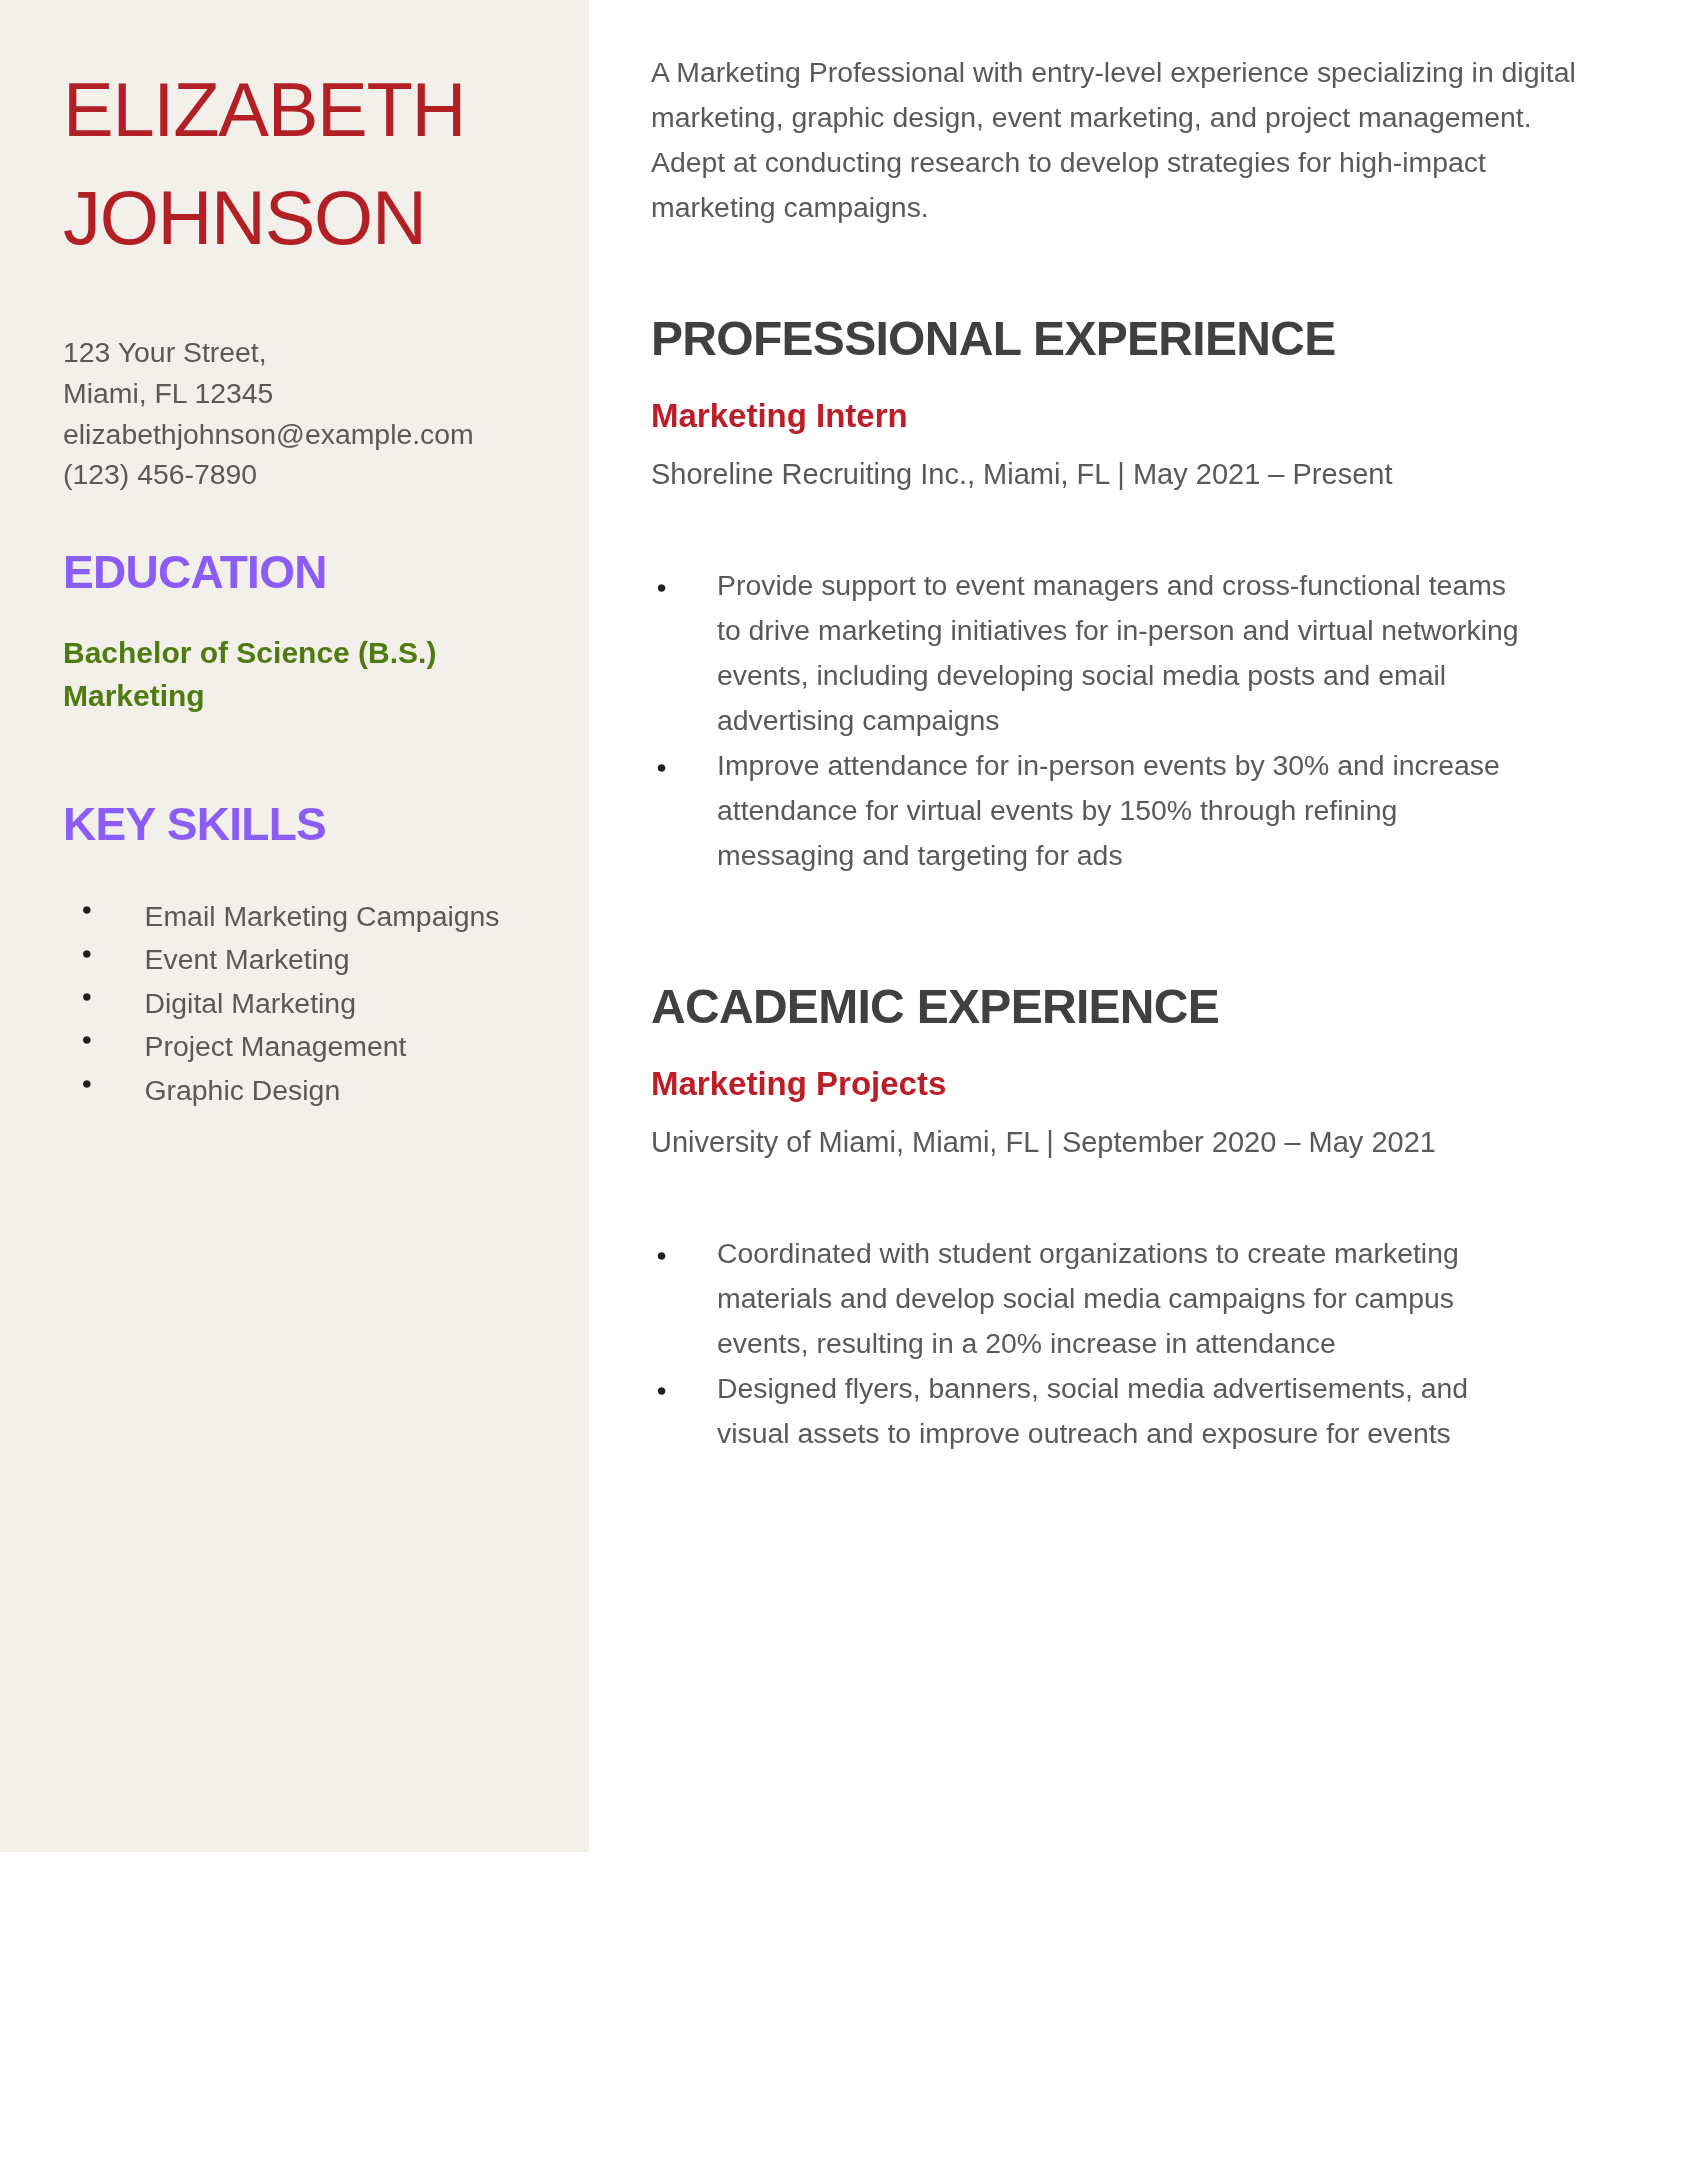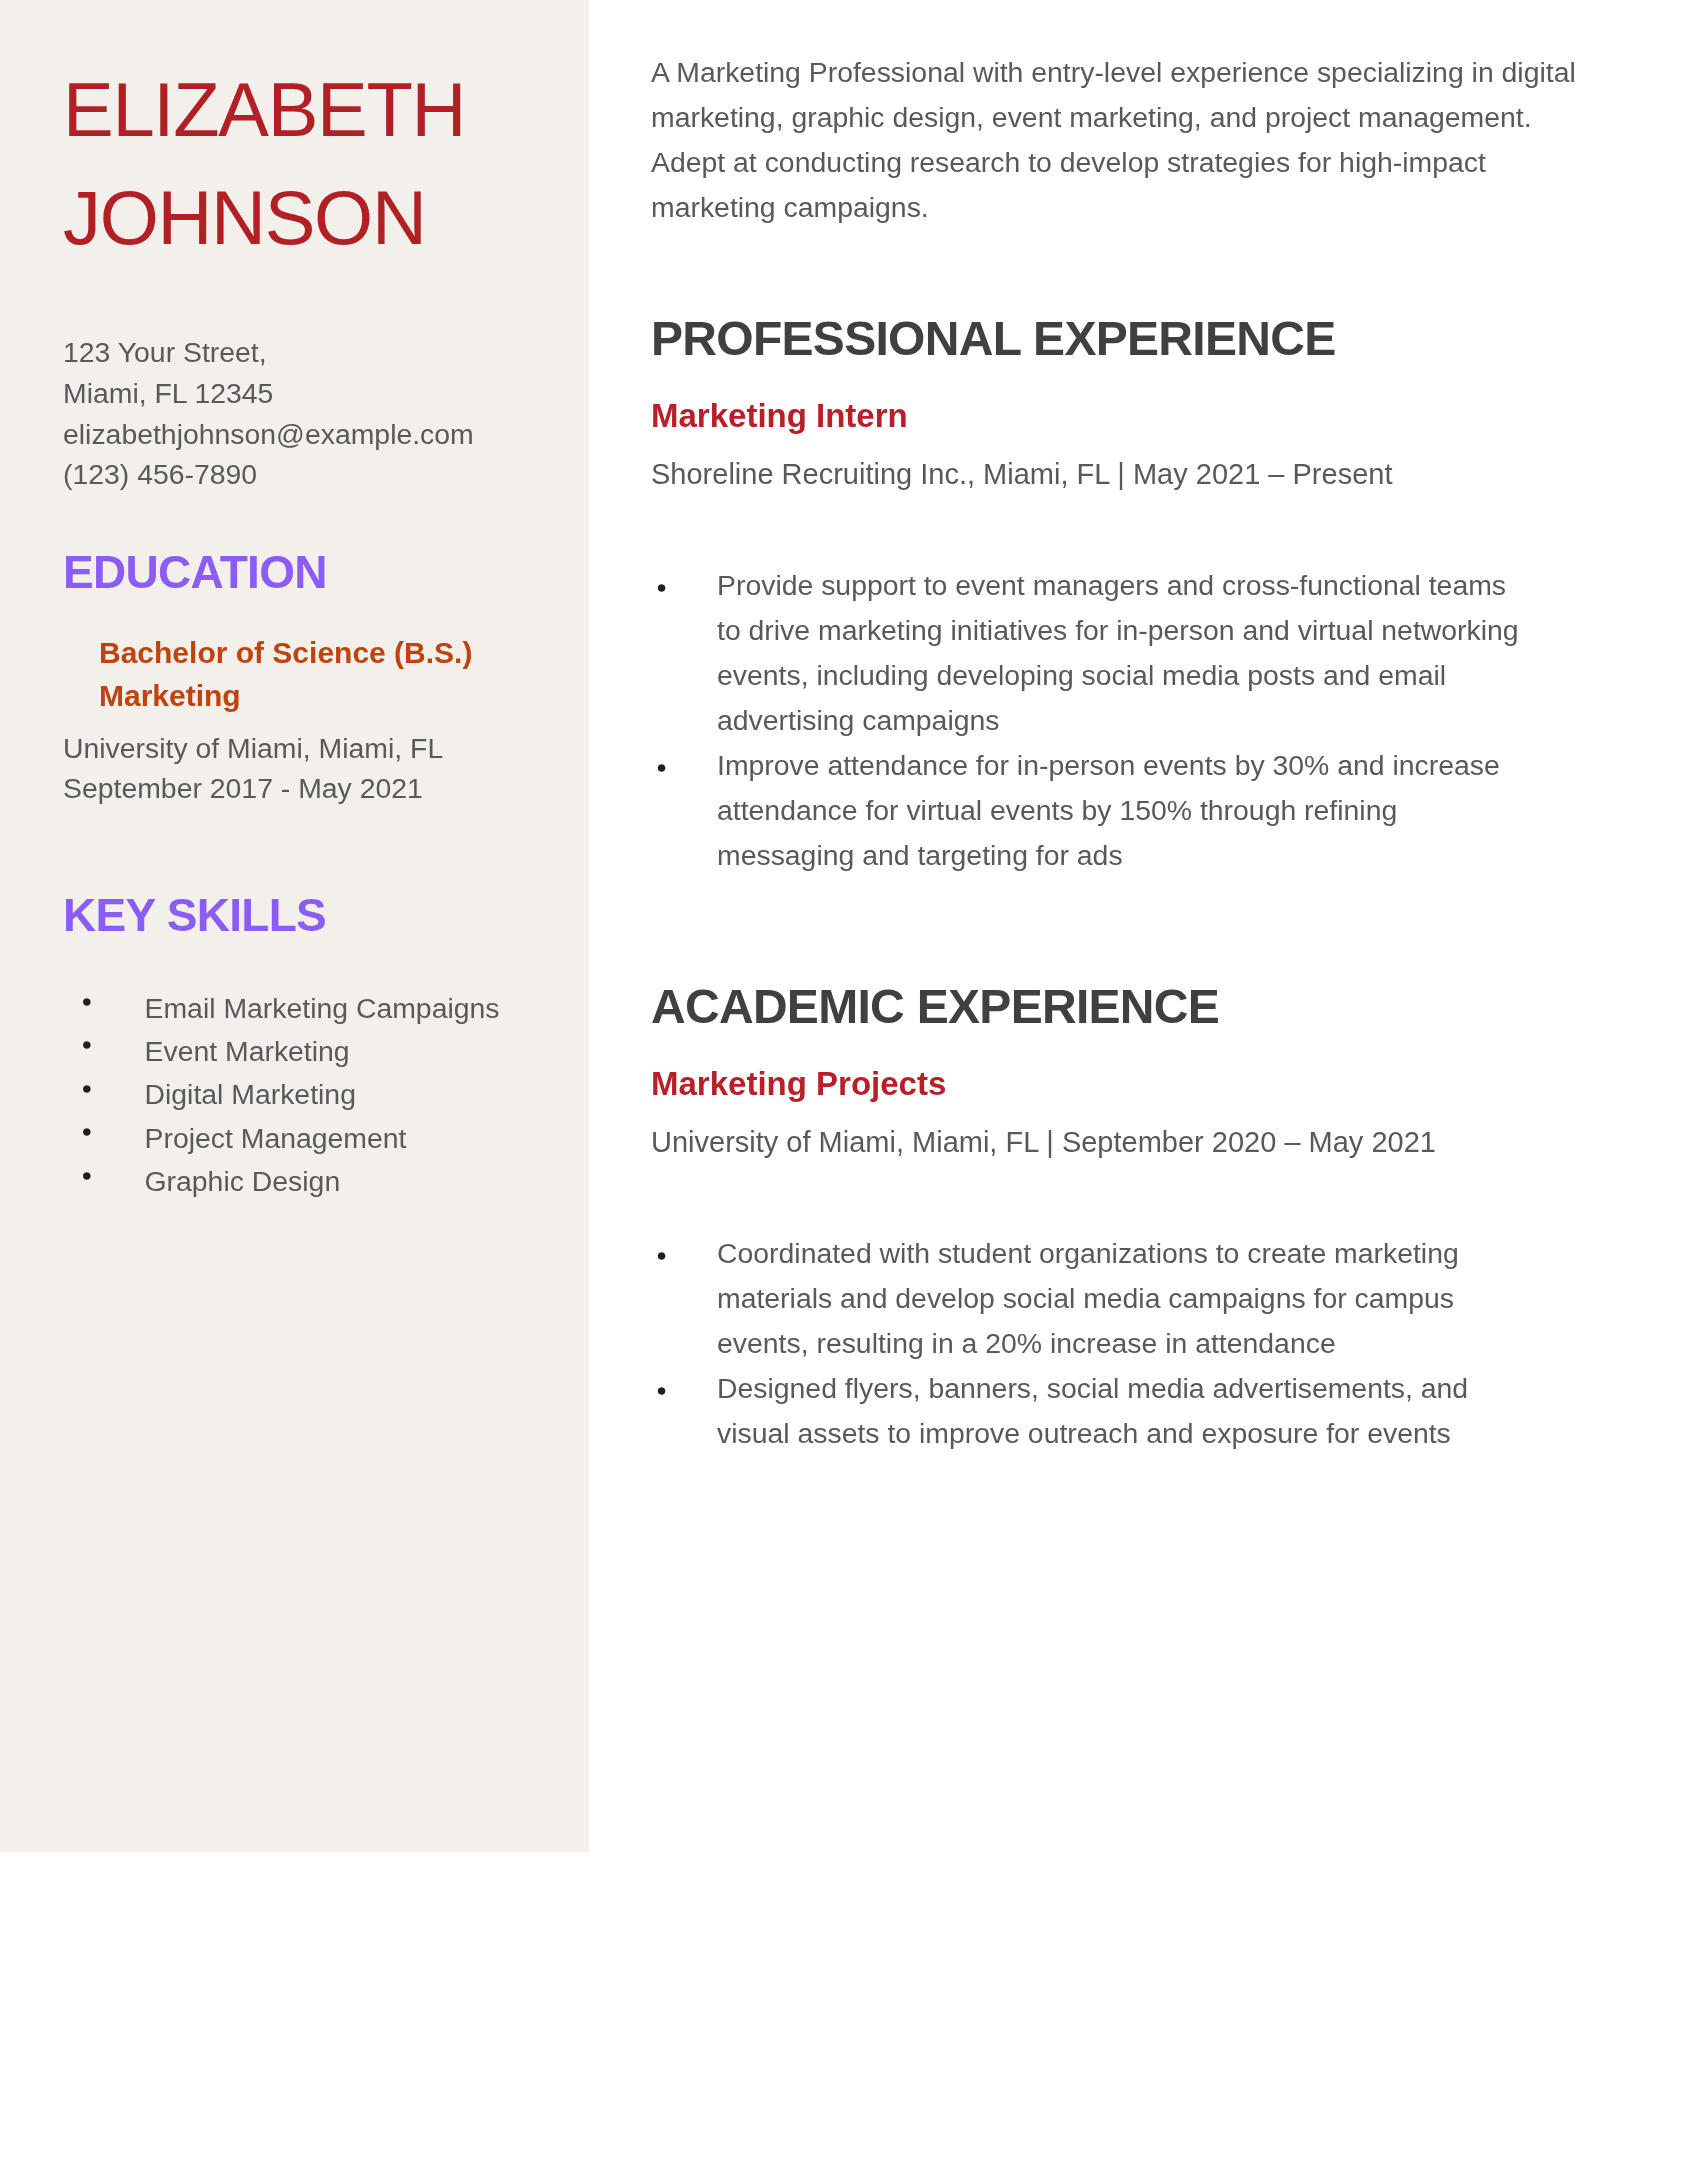--- a/index.html
+++ b/index.html
@@ -43,25 +43,24 @@
     color: #8b5cf6;
     font-size: 46px;
     font-weight: 700;
     letter-spacing: -0.7px;
     line-height: 1.2;
     margin: 0;
   }
   .edu-heading { margin-top: 50px; }
   .degree {
     margin-top: 30px;
-    color: #c2410c;
+    color: #4d7c0f;
     font-size: 30px;
     font-weight: 700;
     line-height: 1.45;
-    margin-left: 36px;
   }
   .edu-meta {
     margin-top: 10px;
     color: #595959;
     font-size: 28.4px;
     line-height: 1.44;
   }
   .skills-heading { margin-top: 79px; }
   ul.skills {
     list-style: none;
@@ -152,24 +151,20 @@
 
     <div class="contact">
       <div>123 Your Street,</div>
       <div>Miami, FL 12345</div>
       <div>elizabethjohnson@example.com</div>
       <div>(123) 456-7890</div>
     </div>
 
     <h2 class="side-heading edu-heading">EDUCATION</h2>
     <div class="degree">Bachelor of Science (B.S.) Marketing</div>
-    <div class="edu-meta">
-      <div>University of Miami, Miami, FL</div>
-      <div>September 2017 - May 2021</div>
-    </div>
 
     <h2 class="side-heading skills-heading">KEY SKILLS</h2>
     <ul class="skills">
       <li>Email Marketing Campaigns</li>
       <li>Event Marketing</li>
       <li>Digital Marketing</li>
       <li>Project Management</li>
       <li>Graphic Design</li>
     </ul>
   </aside>

